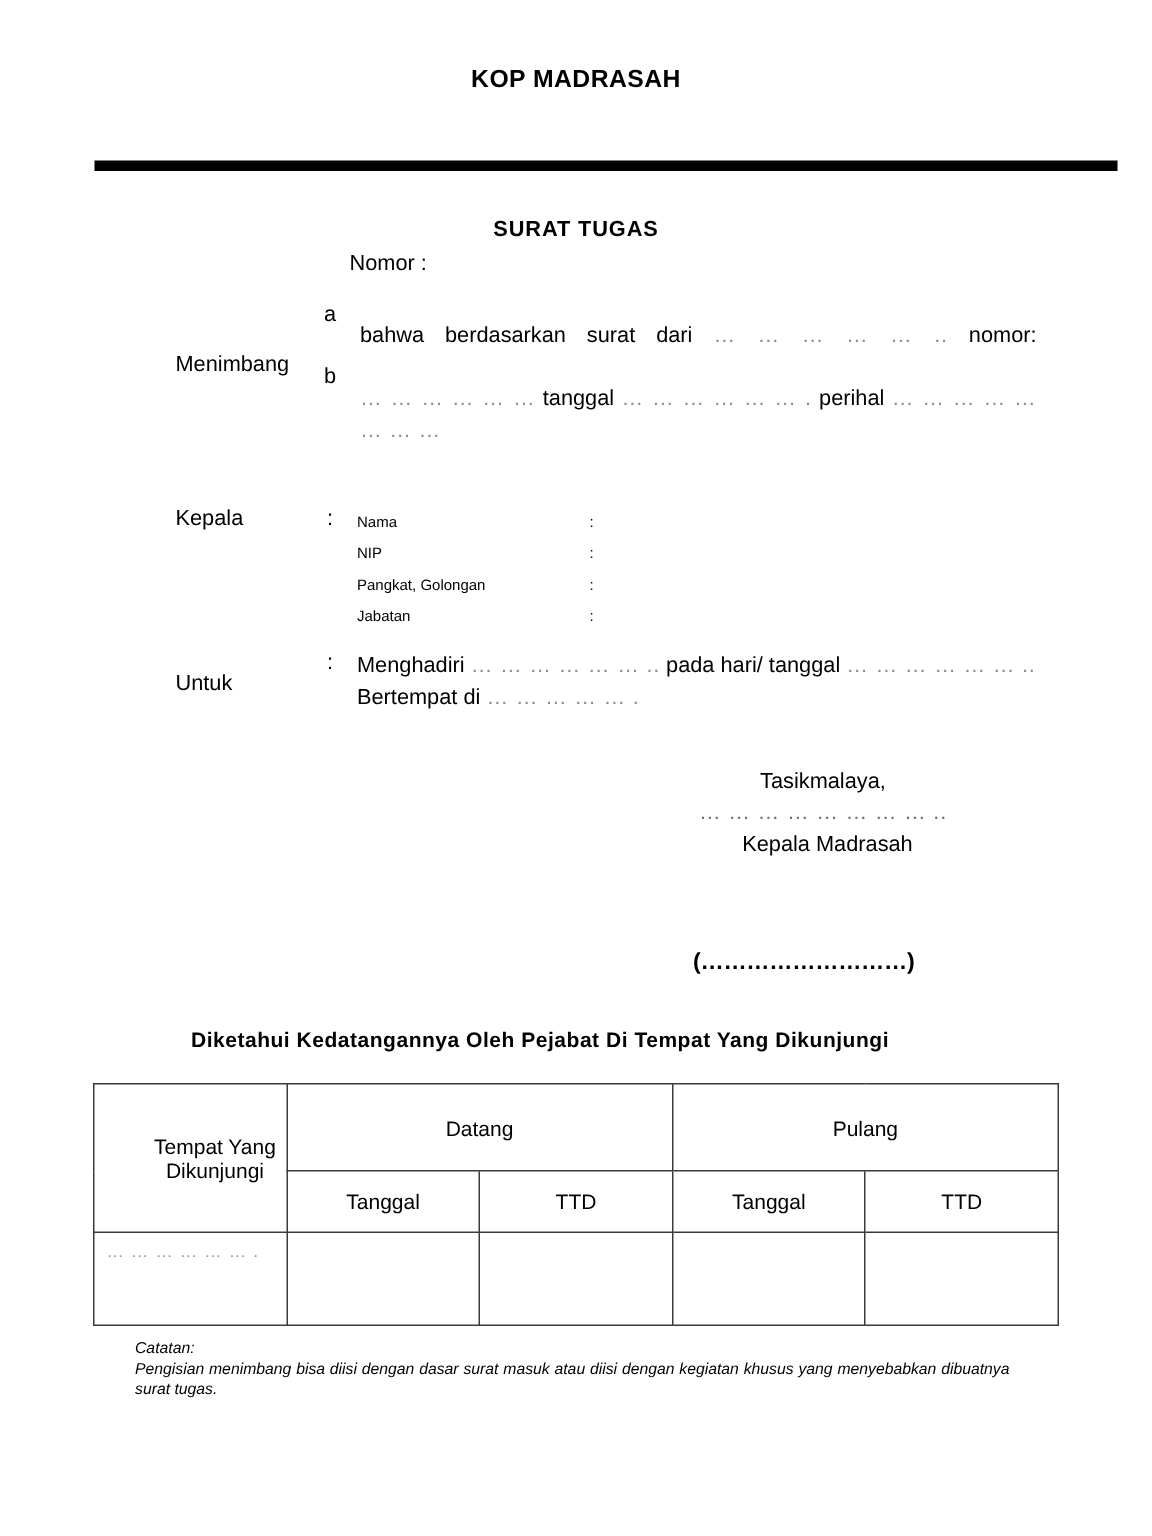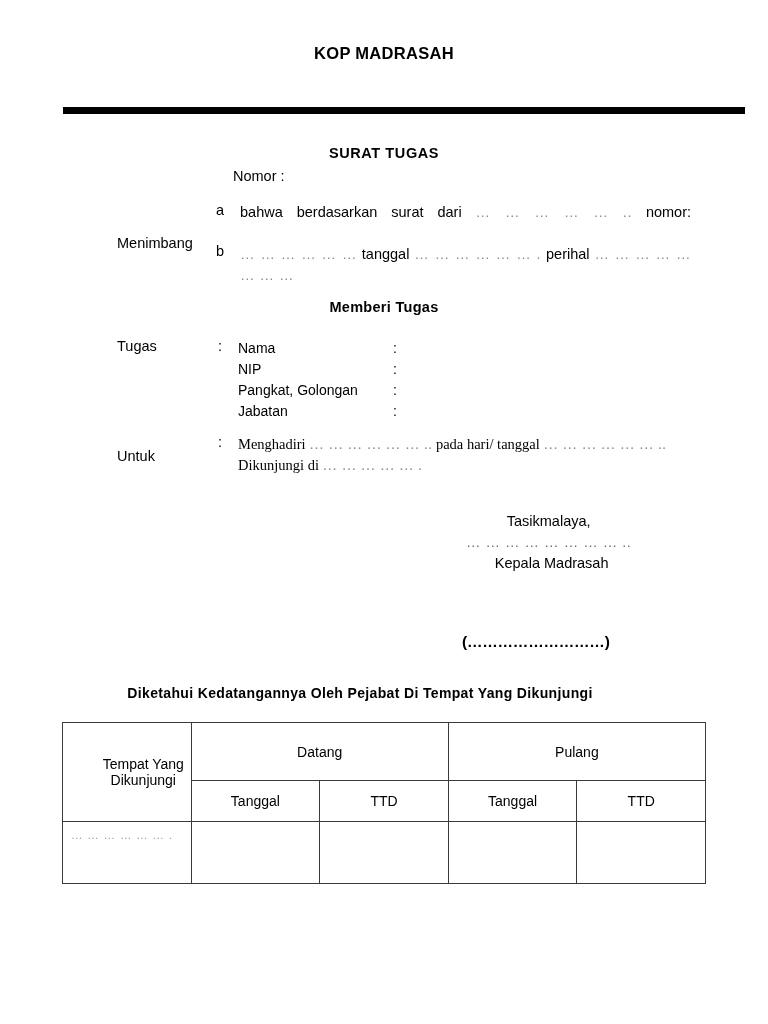--- a/index.html
+++ b/index.html
@@ -68,21 +68,21 @@
   }
   .item-a-letter {
     position: absolute;
     left: 216px;
     top: 202px;
     font-size: 14.5px;
   }
   .item-a-text {
     position: absolute;
     left: 240px;
-    top: 202px;
+    top: 214px;
     width: 451px;
     font-size: 14.5px;
     line-height: 21px;
     text-align: justify;
     text-justify: inter-word;
   }
   .item-a-text .l1 {
     display: block;
     text-align: justify;
   }
@@ -128,21 +128,21 @@
   .kepada-colon {
     position: absolute;
     left: 218px;
     top: 338px;
     font-size: 14.5px;
   }
   .kepada-list {
     position: absolute;
     left: 238px;
     top: 338px;
-    font-size: 14px;
+    font-size: 10px;
   }
   .kepada-list .row {
     position: relative;
     height: 21px;
     line-height: 21px;
     width: 230px;
   }
   .kepada-list .row .rcolon {
     position: absolute;
     left: 155px;
@@ -162,21 +162,20 @@
     top: 434px;
     font-size: 14.5px;
   }
   .untuk-text {
     position: absolute;
     left: 238px;
     top: 434px;
     width: 470px;
     font-size: 14.5px;
     line-height: 21px;
-    font-family: Liberation Serif, serif;
   }
 
   
   .sign-block {
     position: absolute;
     left: 466px;
     top: 511px;
     font-size: 14.5px;
     line-height: 21px;
   }
@@ -275,23 +274,22 @@
     </span>
     <span class="dots">… … … … … …</span>
     <span>tanggal</span>
     <span class="dots">… … … … … … .</span>
     <span>perihal</span>
     <span class="dots">… … … … … … … …</span>
   </div>
 
   <div class="item-b-letter">b</div>
 
-  <div class="memberi-tugas">Memberi Tugas</div>
-
-  <div class="kepada-label">Tugas</div>
+
+  <div class="kepada-label">Kepala</div>
   <div class="kepada-colon">:</div>
   <div class="kepada-list">
     <div class="row">
       <span>Nama</span>
       <span class="rcolon">:</span>
     </div>
     <div class="row">
       <span>NIP</span>
       <span class="rcolon">:</span>
     </div>
@@ -305,21 +303,21 @@
     </div>
   </div>
 
   <div class="untuk-label">Untuk</div>
   <div class="untuk-colon">:</div>
   <div class="untuk-text">
     <span>Menghadiri</span>
     <span class="dots">… … … … … … ..</span>
     <span>pada hari/ tanggal</span>
     <span class="dots">… … … … … … ..</span><br>
-    <span>Dikunjungi di</span>
+    <span>Bertempat di</span>
     <span class="dots">… … … … … .</span>
   </div>
 
   <div class="sign-block">
     <span class="sb-line">Tasikmalaya,</span>
     <span class="sb-line dots dots-dark">… … … … … … … … ..</span>
     <span class="sb-line sb-indent">Kepala Madrasah</span>
   </div>
   <div class="sign-name">(………………………)</div>
 
@@ -341,14 +339,18 @@
     <tr class="e-row">
       <td class="place-cell dots-small">… … … … … … .</td>
       <td></td>
       <td></td>
       <td></td>
       <td></td>
     </tr>
   </tbody>
     </table>
 
+  <div class="catatan">
+    <span class="cat-title">Catatan:</span>
+    <span class="cat-body">Pengisian menimbang bisa diisi dengan dasar surat masuk atau diisi dengan kegiatan khusus yang menyebabkan dibuatnya surat tugas.</span>
+  </div>
 
 </div>
 
 </body></html>

